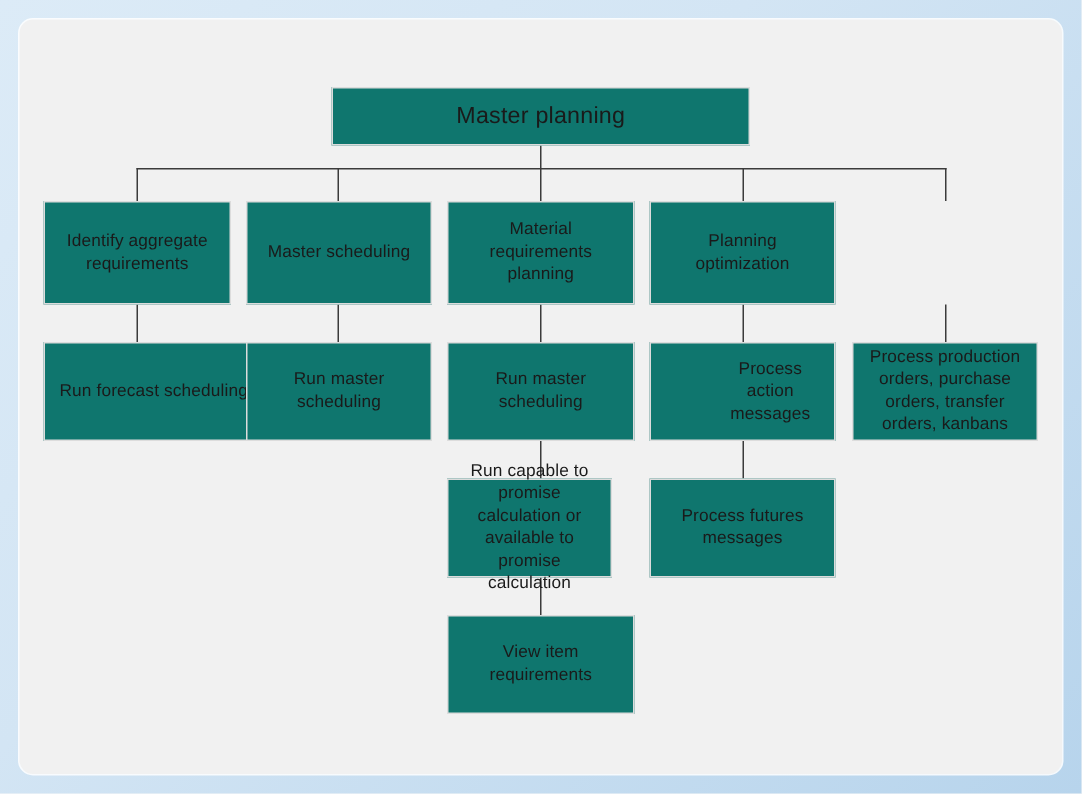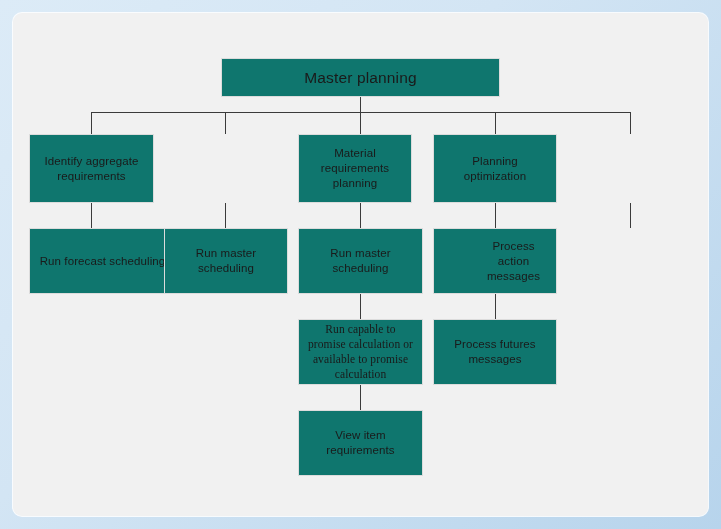--- a/index.html
+++ b/index.html
@@ -95,41 +95,47 @@
 
     <div class="conn v" style="left:347px; top:372px; height:25px;"></div>
 
     <div class="node root" style="left:208px; top:45px; width:279px; height:39px;">
       <span class="label">Master planning</span>
     </div>
 
     <div class="node" style="left:16px; top:121px; width:125px; height:69px;">
       <span class="label">Identify aggregate requirements</span>
     </div>
-    <div class="node" style="left:285px; top:121px; width:114px; height:69px;">
+    <div class="node" style="left:151px; top:121px; width:124px; height:69px;">
+      <span class="label">Master scheduling</span>
+    </div>
+    <div class="node" style="left:285px; top:121px; width:125px; height:69px;">
       <span class="label">Material requirements planning</span>
     </div>
     <div class="node" style="left:420px; top:121px; width:124px; height:69px;">
       <span class="label">Planning optimization</span>
     </div>
 
     <div class="node" style="left:16px; top:215px; width:147px; height:66px;">
       <span class="label">Run forecast scheduling</span>
     </div>
     <div class="node" style="left:151px; top:215px; width:124px; height:66px;">
       <span class="label">Run master scheduling</span>
     </div>
     <div class="node" style="left:285px; top:215px; width:125px; height:66px;">
       <span class="label">Run master scheduling</span>
     </div>
     <div class="node" style="left:420px; top:215px; width:124px; height:66px;padding-left:44px;">
       <span class="label">Process action messages</span>
     </div>
+    <div class="node" style="left:555px; top:215px; width:124px; height:66px;">
+      <span class="label">Process production orders, purchase orders, transfer orders, kanbans</span>
+    </div>
 
-    <div class="node" style="left:285px; top:306px; width:125px; height:66px;font-family:Liberation Serif, serif;">
+    <div class="node" style="left:285px; top:306px; width:110px; height:66px;">
       <span class="label">Run capable to promise calculation or available to promise calculation</span>
     </div>
     <div class="node" style="left:420px; top:306px; width:124px; height:66px;">
       <span class="label">Process futures messages</span>
     </div>
 
     <div class="node" style="left:285px; top:397px; width:125px; height:66px;">
       <span class="label">View item requirements</span>
     </div>
 

